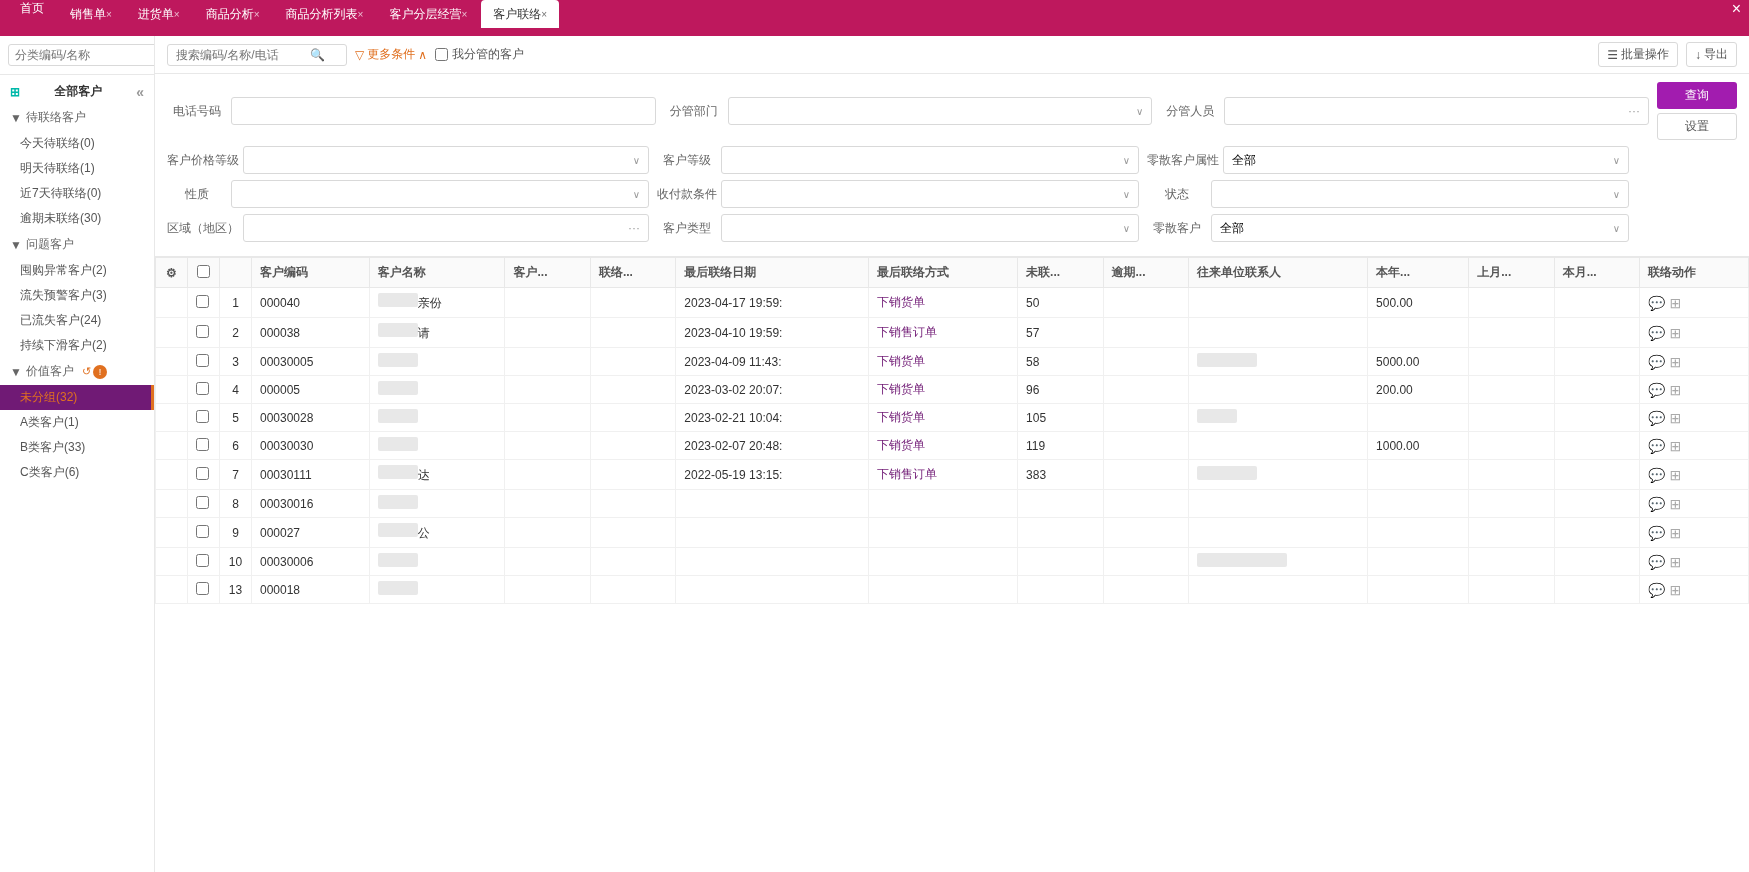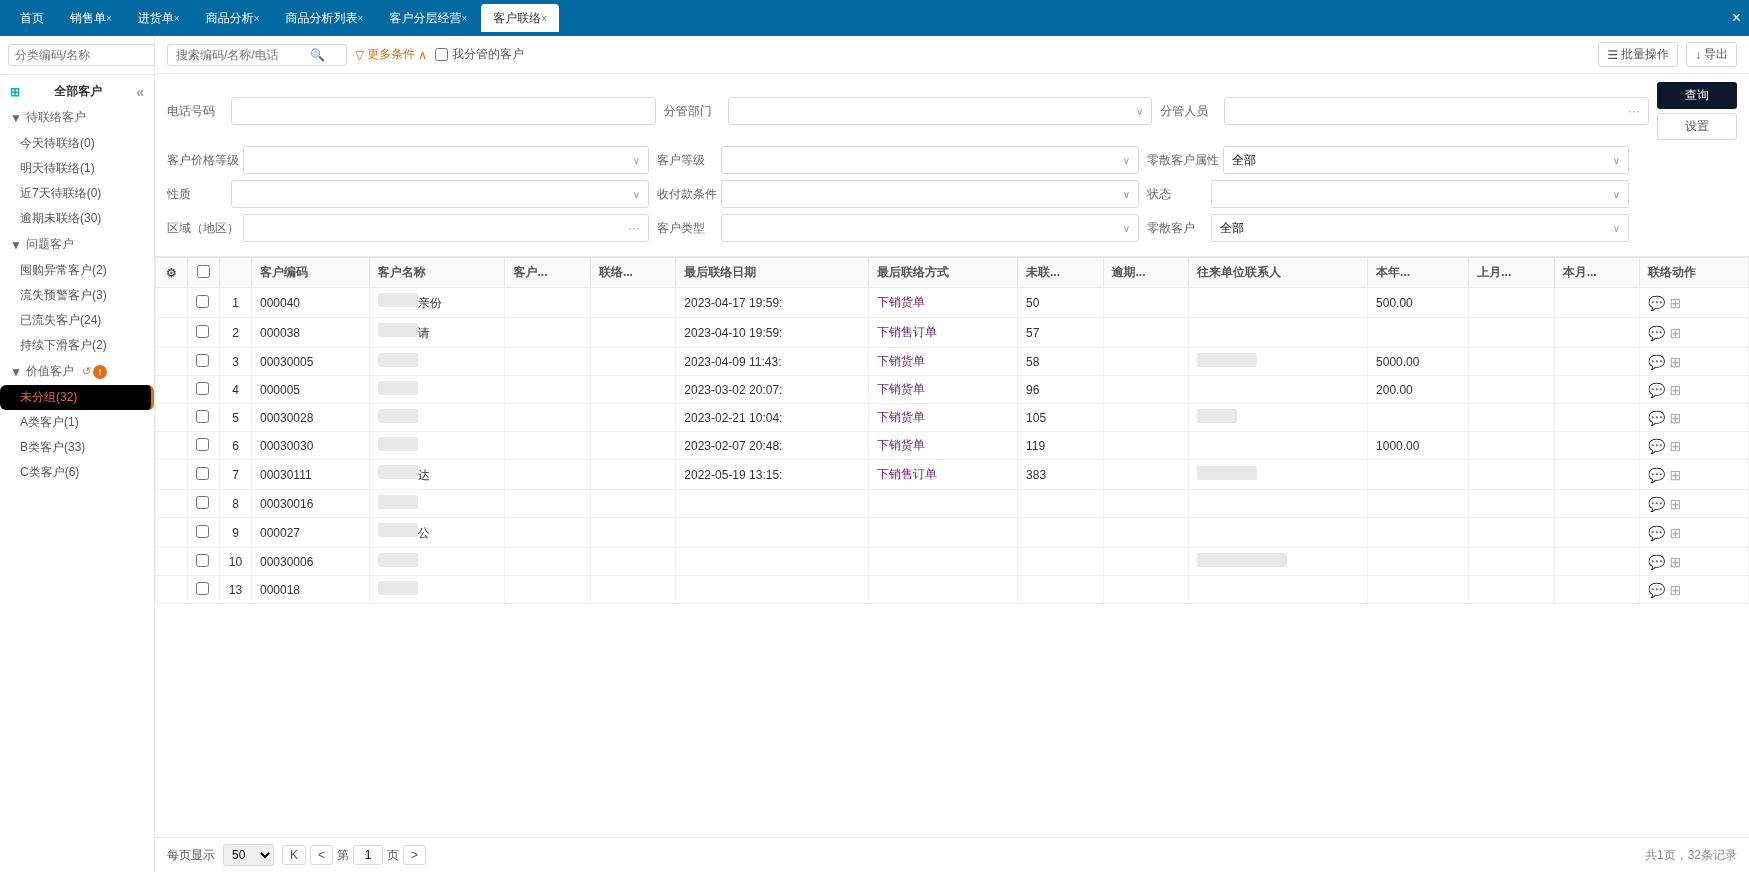--- a/index.html
+++ b/index.html
@@ -1,22 +1,22 @@
 <!DOCTYPE html>
 <html><head>
   <meta charset="utf-8">
   <style>
     * { box-sizing: border-box; margin: 0; padding: 0; font-family: "Microsoft YaHei", Arial, sans-serif; font-size: 12px; }
     body { background: #f5f5f5; overflow: hidden; }
 
     
     .top-nav {
-      display: flex; align-items: center;
-      background: #0369a1; height: 36px;
-      padding: 12px 8px; gap: 2px;
+      display: flex; align-items: flex-start;
+      background: #be185d; height: 36px;
+      padding: 0 8px; gap: 2px;
     }
     .nav-tab {
       display: flex; align-items: center; gap: 0;
       padding: 0 12px; height: 28px; cursor: pointer;
       color: #fff; border-radius: 4px 4px 0 0;
       white-space: nowrap;
     }
     .nav-tab.active {
       background: #fff; color: #333;
     }
@@ -52,21 +52,21 @@
     }
     .sidebar-collapse-btn { color: #999; cursor: pointer; font-size: 14px; }
     .sidebar-group-title {
       display: flex; align-items: center; gap: 4px;
       padding: 5px 10px; color: #666; cursor: pointer;
     }
     .sidebar-item {
       padding: 4px 10px 4px 20px; cursor: pointer; color: #555;
       white-space: nowrap; overflow: hidden; text-overflow: ellipsis;
     }
-    .sidebar-item.active { background: #000000; color: #e07020; border-right: 3px solid #e07020; border-radius: 6px; }
+    .sidebar-item.active { background: #701a75; color: #e07020; border-right: 3px solid #e07020; }
 
     
     .content-area {
       flex: 1; display: flex; flex-direction: column; overflow: hidden;
       background: #f5f5f5;
     }
 
     
     .filter-bar {
       background: #fff; padding: 6px 12px;
@@ -98,34 +98,34 @@
       background: #fff; border-bottom: 1px solid #e8e8e8;
       padding: 8px 12px;
     }
     .filter-row {
       display: flex; align-items: center; gap: 8px; margin-bottom: 6px;
     }
     .filter-field {
       display: flex; align-items: center; gap: 4px;
       flex: 1;
     }
-    .filter-label { color: #666; white-space: nowrap; min-width: 60px; text-align: left; }
+    .filter-label { color: #666; white-space: nowrap; min-width: 60px; text-align: center; }
     .filter-input {
       flex: 1; border: 1px solid #d9d9d9; border-radius: 3px;
       padding: 4px 8px; font-size: 12px; outline: none;
       display: flex; align-items: center; justify-content: space-between;
       cursor: pointer; background: #fff; height: 28px;
     }
     .filter-input .chevron { color: #999; font-size: 10px; }
     .filter-actions {
       display: flex; flex-direction: column; gap: 4px;
       margin-left: auto;
     }
     .btn-query {
-      background: #0f172a; color: #fff; border: none;
+      background: #a21caf; color: #fff; border: none;
       padding: 5px 28px; border-radius: 3px; cursor: pointer;
     }
     .btn-reset {
       background: #fff; color: #555; border: 1px solid #d9d9d9;
       padding: 4px 16px; border-radius: 3px; cursor: pointer;
     }
 
     
     .table-area {
       flex: 1; overflow: auto; background: #fff; margin: 0;
@@ -732,31 +732,14 @@
       <div class="row-actions">
         <span class="action-icon">💬</span>
         <span class="action-icon">⊞</span>
       </div>
     </td>
   </tr>
           </tbody>
       </table>
     </div>
 
-    <div class="bottom-bar">
-      <span>每页显示</span>
-      <select style="border:1px solid #d9d9d9; border-radius:3px; padding:2px 4px;">
-        <option>50</option>
-        <option>100</option>
-        <option>200</option>
-      </select>
-      <div class="page-info">
-        <button class="page-btn">K</button>
-        <button class="page-btn">&lt;</button>
-        <span>第</span>
-        <input class="page-num-input" type="text" value="1" style="">
-        <span>页</span>
-        <button class="page-btn">&gt;</button>
-      </div>
-      <span class="total-info">共1页，32条记录</span>
-    </div>
   </div>
 </div>
 
 </body></html>

